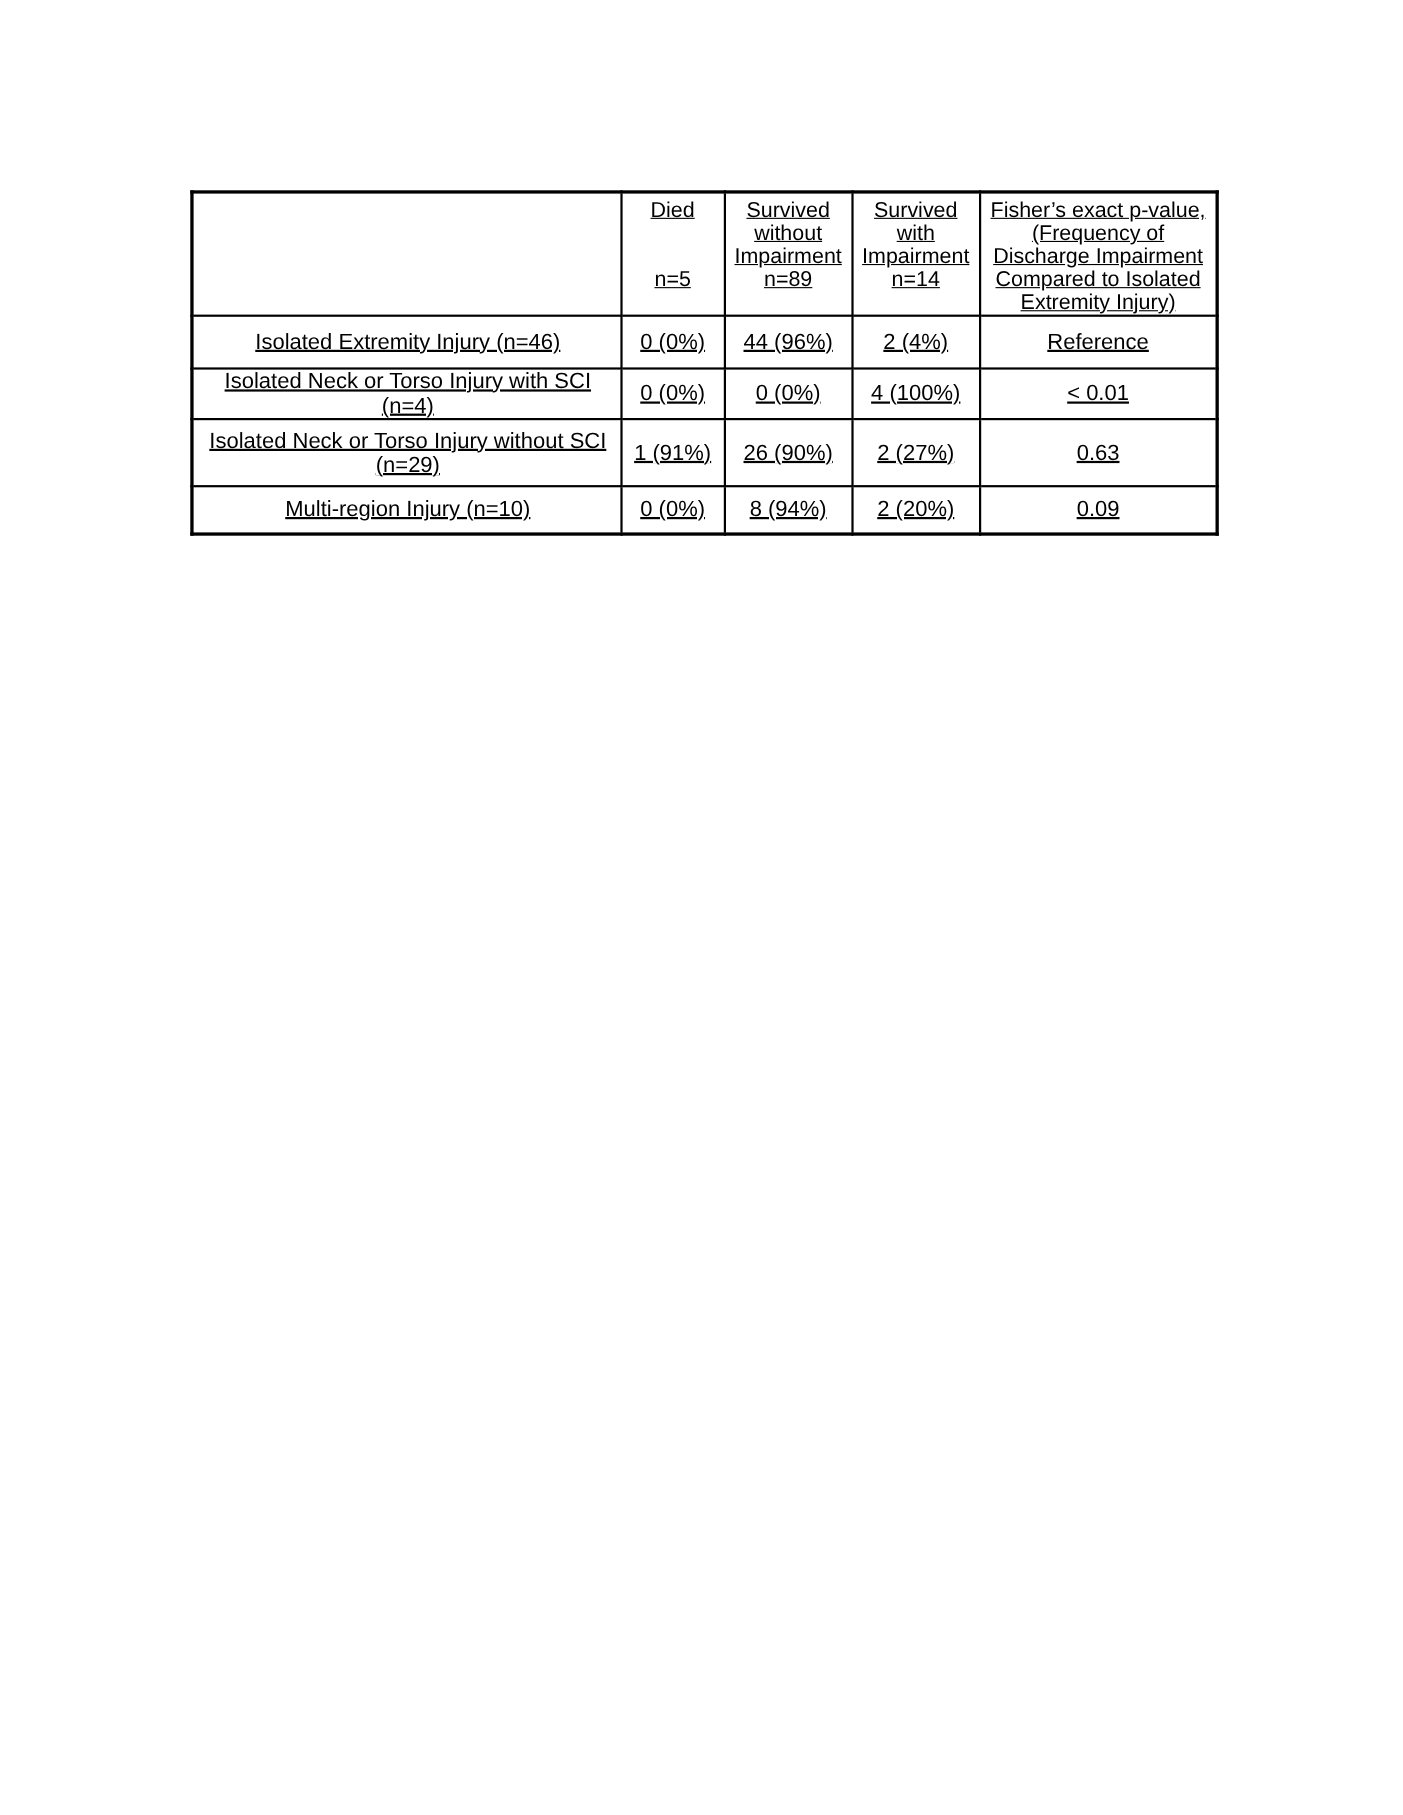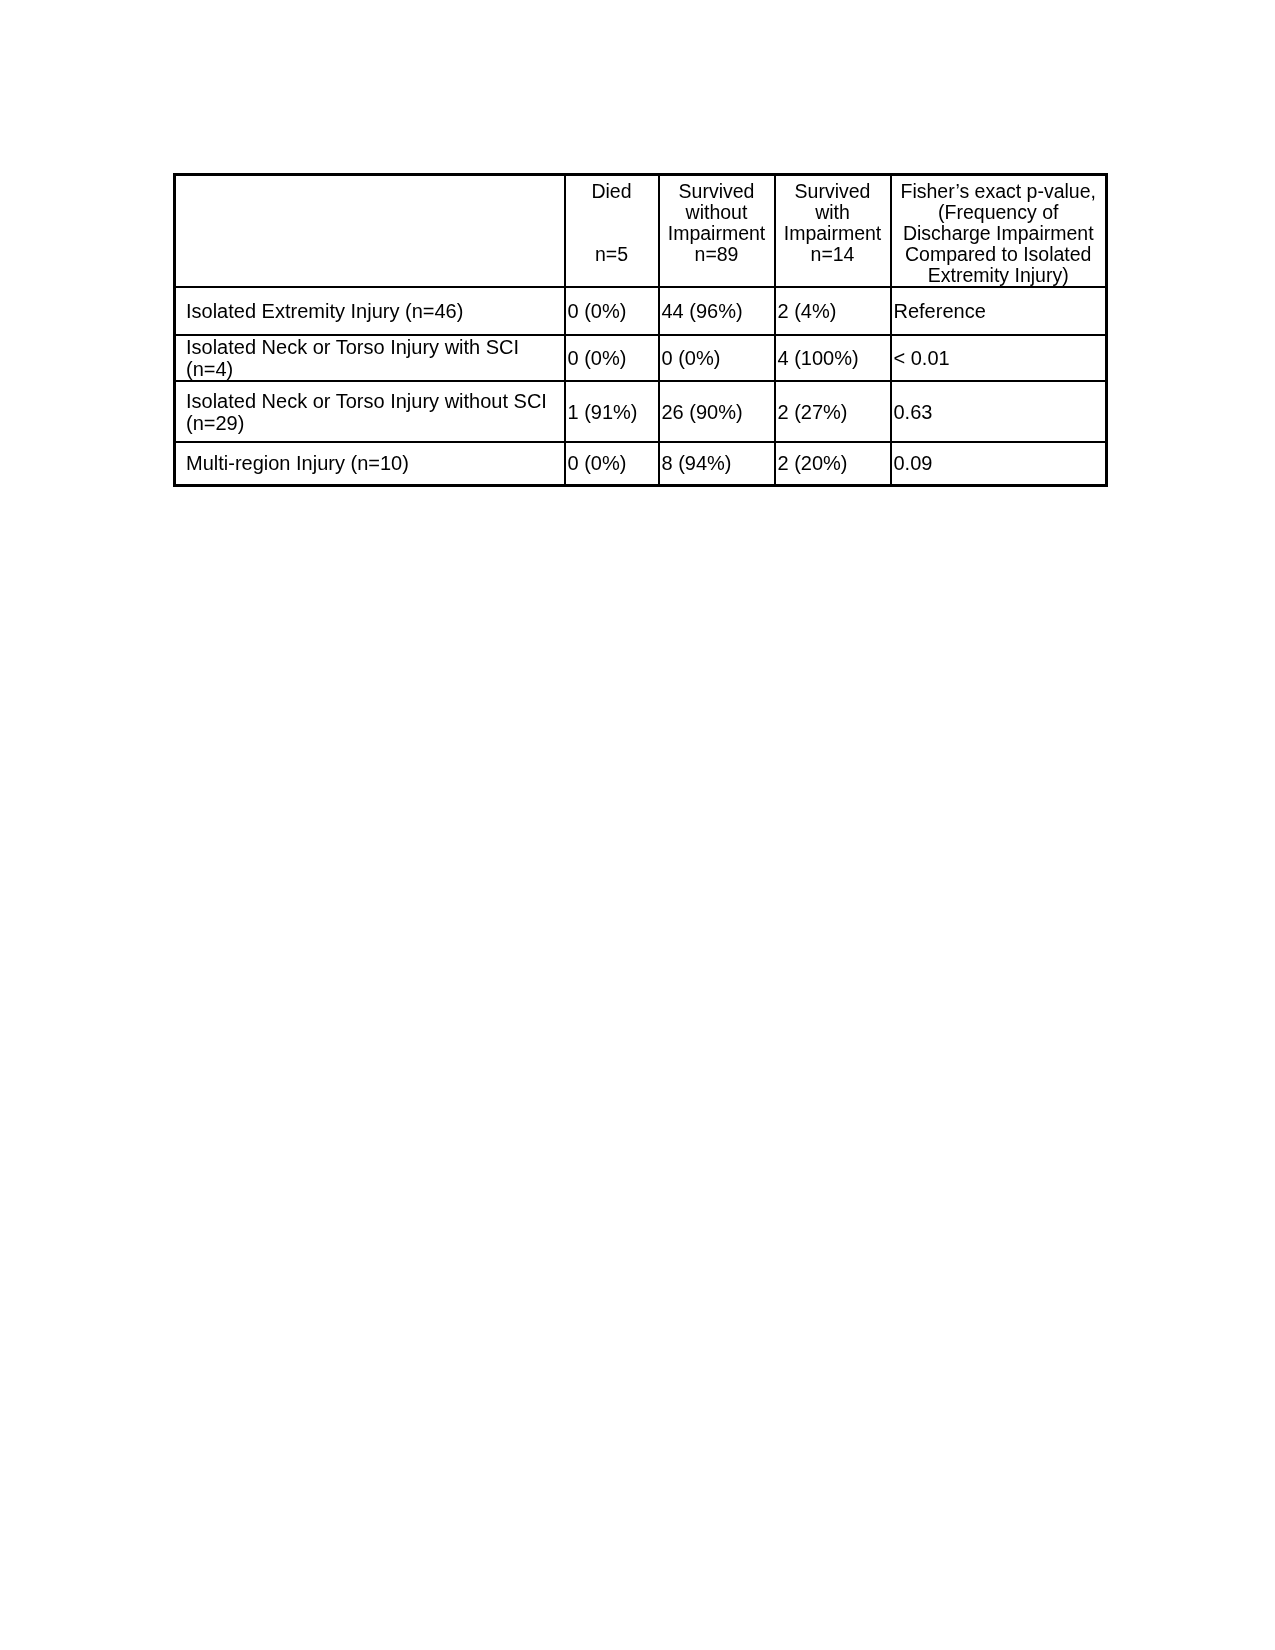--- a/index.html
+++ b/index.html
@@ -29,39 +29,41 @@
     table-layout: fixed;
     font-size: 20px;
     color: #000000;
   }
   table.outcomes th,
   table.outcomes td {
     border: 2px solid #000000;
     white-space: pre-line;
     overflow: hidden;
     box-sizing: border-box;
+    text-decoration: underline;
   }
   table.outcomes {
     border: 3px solid #000000;
   }
   table.outcomes th {
     font-weight: normal;
     vertical-align: top;
     text-align: center;
     padding: 5px 2px 0 2px;
     line-height: 21px;
     font-size: 19.5px;
   }
   table.outcomes td {
     vertical-align: middle;
+    text-align: center;
     line-height: 22px;
     padding: 0 2px;
   }
   table.outcomes td.rowlabel {
-    text-align: left;
+    text-align: center;
     padding-left: 10px;
     padding-right: 8px;
   }
   tr.hdr      { height: 112px; }
   tr.r0       { height: 48px; }
   tr.r1       { height: 50px; }
   tr.r2       { height: 29px; }
   tr.r3       { height: 61px; }
   tr.r4       { height: 43px; margin-left: 21px; }
 </style>

